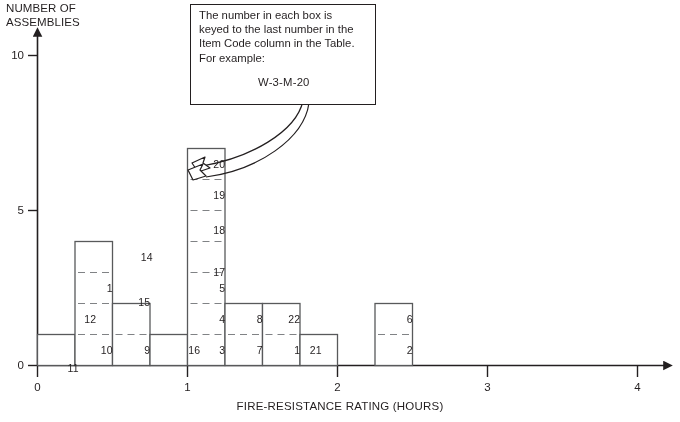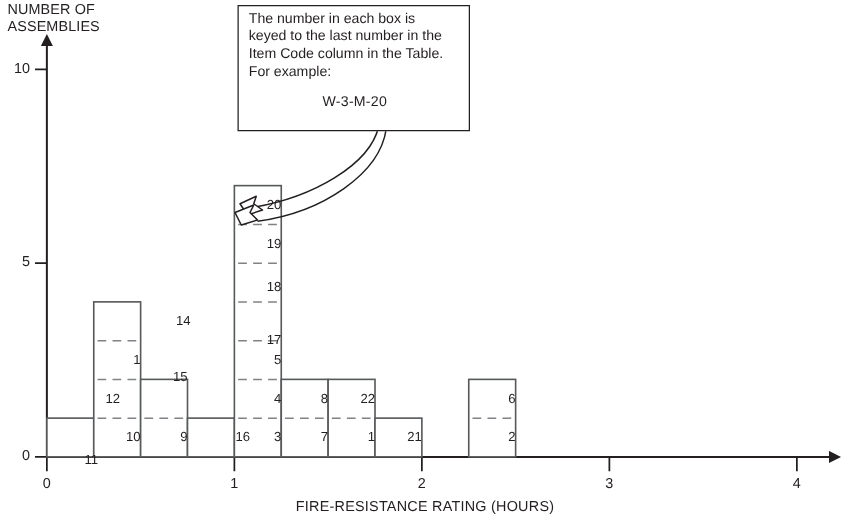--- a/index.html
+++ b/index.html
@@ -182,21 +182,21 @@
       <div class="abs cell-label" style="left: 187.5px; width: 37.5px; top: 314px;">4</div>
       <div class="abs cell-label" style="left: 187.5px; width: 37.5px; top: 283px;">5</div>
       <div class="abs cell-label" style="left: 187.5px; width: 37.5px; top: 242px; margin-top: 25px;">17</div>
       <div class="abs cell-label" style="left: 187.5px; width: 37.5px; top: 225px;">18</div>
       <div class="abs cell-label" style="left: 187.5px; width: 37.5px; top: 190px;">19</div>
       <div class="abs cell-label" style="left: 187.5px; width: 37.5px; top: 159px;">20</div>
       <div class="abs cell-label" style="left: 225px; width: 37.5px; top: 345px;">7</div>
       <div class="abs cell-label" style="left: 225px; width: 37.5px; top: 314px;">8</div>
       <div class="abs cell-label" style="left: 262.5px; width: 37.5px; top: 345px;">1</div>
       <div class="abs cell-label" style="left: 262.5px; width: 37.5px; top: 314px;">22</div>
-      <div class="abs cell-label" style="left: 300px; width: 37.5px; top: 345px;">21</div>
+      <div class="abs cell-label" style="left: 284px; width: 37.5px; top: 345px;">21</div>
       <div class="abs cell-label" style="left: 375px; width: 37.5px; top: 345px;">2</div>
       <div class="abs cell-label" style="left: 375px; width: 37.5px; top: 314px;">6</div>
     </div>
 
   <div class="abs" id="annotation-box"></div>
   <div class="abs" id="annotation-text">The number in each box is
 keyed to the last number in the
 Item Code column in the Table.
 For example:</div>
   <div class="abs" id="annotation-example">W-3-M-20</div>

